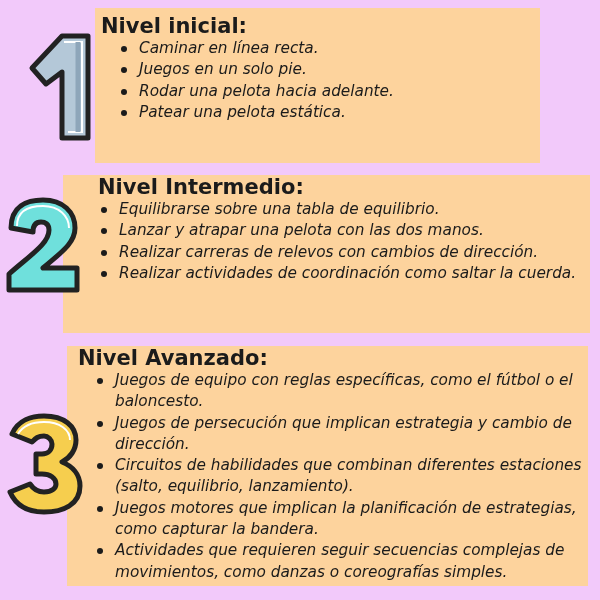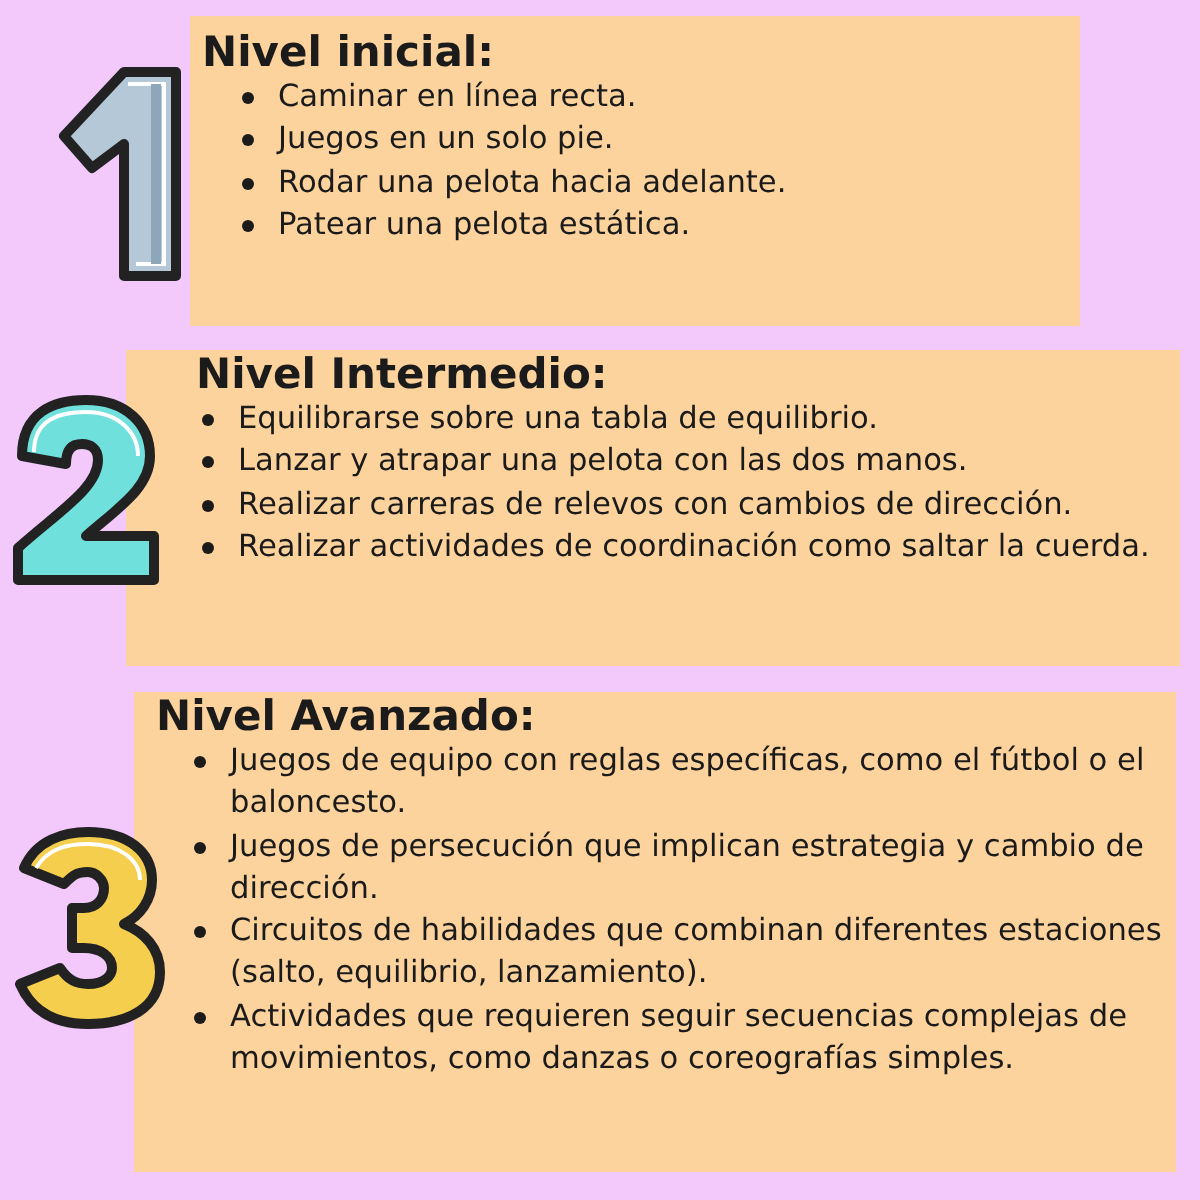--- a/index.html
+++ b/index.html
@@ -1,21 +1,21 @@
 <!DOCTYPE html>
 <html><head>
 <meta charset="utf-8">
 <style>
   html,body{margin:0;padding:0;}
   body{width:600px;height:600px;background:#f2c9fa;position:relative;overflow:hidden;
        font-family:"DejaVu Sans","Liberation Sans",sans-serif;color:#1b1b1b;}
   .box{position:absolute;background:#fdd39d;}
   .title{font-weight:bold;font-size:21px;line-height:19px;position:absolute;}
   ul{position:absolute;margin:0;padding:0;list-style:none;font-size:15.3px;line-height:21.3px;}
-  li{position:relative;padding-left:21px;}
+  li{position:relative;padding-left:21px;font-style:italic;}
   li::before{content:"";position:absolute;left:3px;top:8px;width:6px;height:6px;border-radius:50%;background:#1b1b1b;}
   .digit{position:absolute;}
 </style>
 </head>
 <body>
 
 <div class="box" style="left:95px;top:8px;width:445px;height:155px;"></div>
 <svg class="digit" style="left:26px;top:32px" width="70" height="112" viewBox="0 0 70 112">
   <path d="M36 4 L62 4 L62 106 L36 106 L36 40 L20 52 L6 36 Z" fill="#b4c8d8" stroke="#222" stroke-width="5" stroke-linejoin="round"></path>
   <path d="M38 10 L56 10 L56 100 L42 100" fill="none" stroke="#fff" stroke-width="2"></path>
@@ -45,14 +45,15 @@
 <div class="box" style="left:67px;top:346px;width:521px;height:240px;"></div>
 <svg class="digit" style="left:4px;top:412px" width="80" height="104" viewBox="0 0 80 104">
   <path d="M8 22 C14 8 28 4 40 4 C60 4 72 14 72 28 C72 38 66 46 58 50 C68 54 76 62 76 74 C76 92 60 100 40 100 C24 100 12 94 6 80 L26 72 C30 78 34 80 40 80 C48 80 52 76 52 72 C52 66 46 62 38 62 L32 62 L32 42 L38 42 C44 42 48 38 48 32 C48 28 44 24 40 24 C34 24 32 26 28 30 Z" fill="#f6ce4e" stroke="#222" stroke-width="5" stroke-linejoin="round"></path>
   <path d="M14 22 C20 12 30 10 40 10 C56 10 66 18 66 28" fill="none" stroke="#fff" stroke-width="2"></path>
 </svg>
 <div class="title" style="left:78px;top:349px;">Nivel Avanzado:</div>
 <ul style="left:94px;top:370px;width:490px;">
   <li>Juegos de equipo con reglas específicas, como el fútbol o el baloncesto.</li>
   <li>Juegos de persecución que implican estrategia y cambio de dirección.</li>
   <li>Circuitos de habilidades que combinan diferentes estaciones (salto, equilibrio, lanzamiento).</li>
+  <li>Juegos motores que implican la planificación de estrategias, como capturar la bandera.</li>
   <li>Actividades que requieren seguir secuencias complejas de movimientos, como danzas o coreografías simples.</li>
 </ul>
 
 </body></html>

